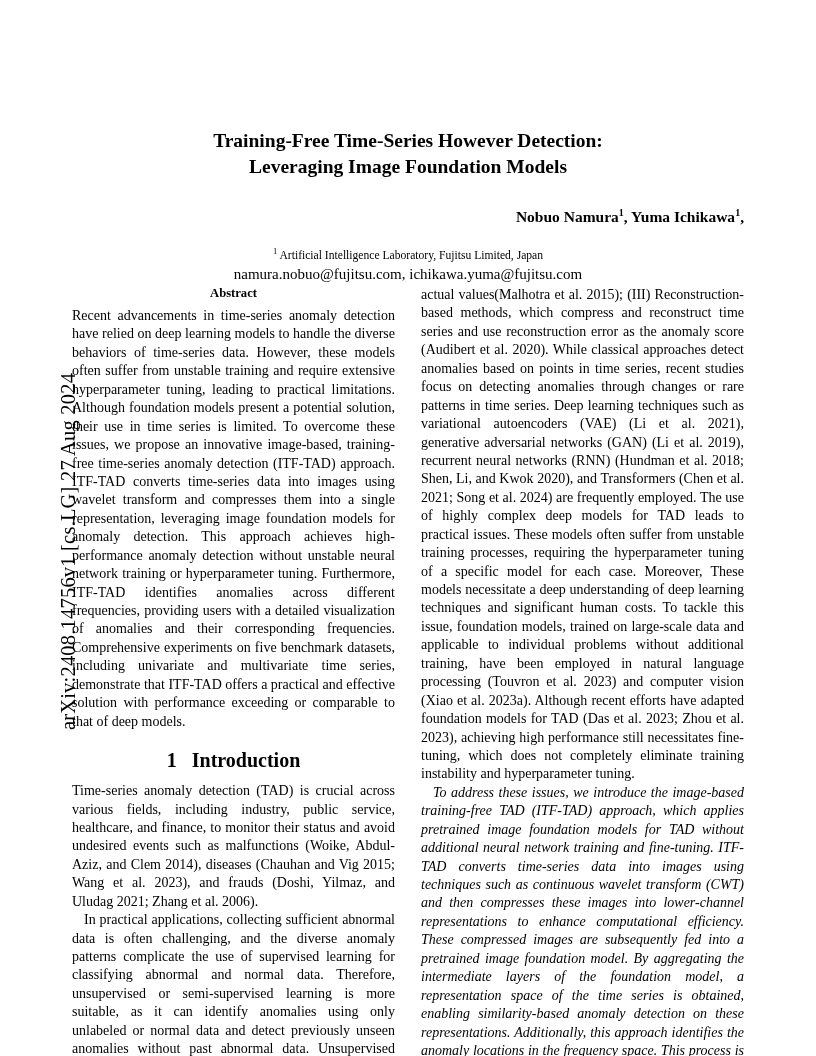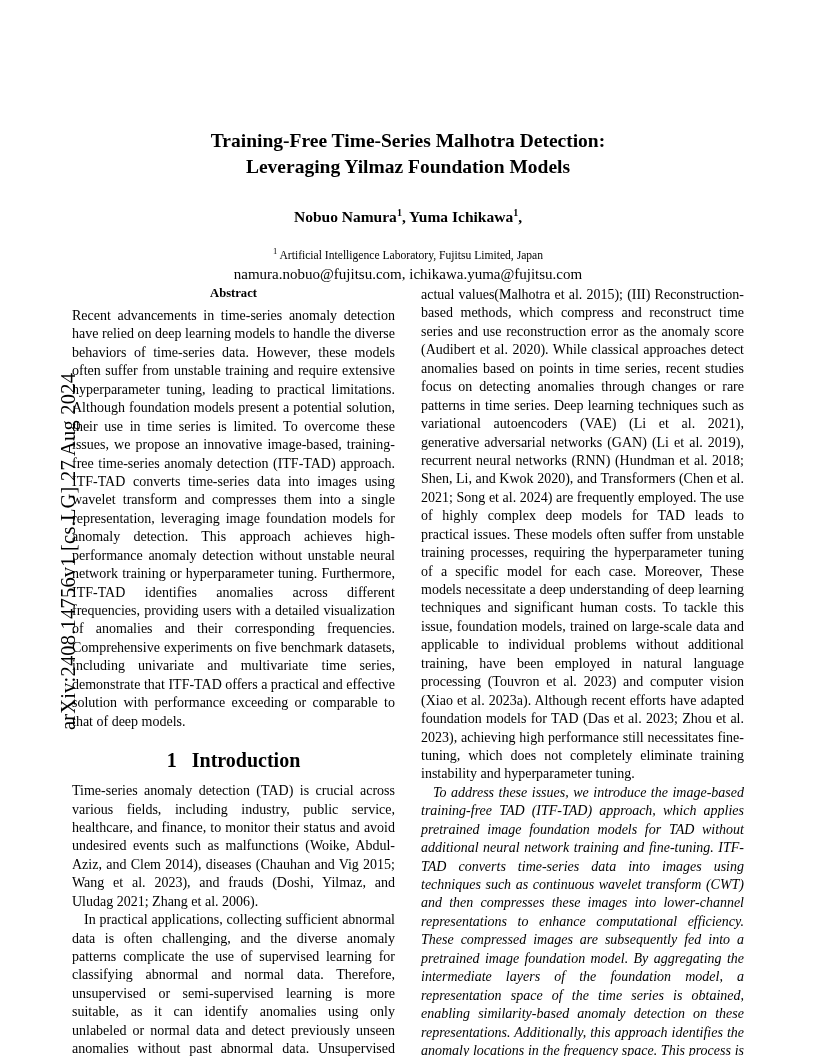--- a/index.html
+++ b/index.html
@@ -41,21 +41,21 @@
     width: 672px;
   }
   .title {
     text-align: center;
     font-size: 19.5px;
     font-weight: bold;
     line-height: 1.32;
     margin: 20px 0 0 0;
   }
   .authors {
-    text-align: center;
+    text-align: right;
     font-size: 15.5px;
     font-weight: bold;
     margin-top: 28px;
   }
   .authors sup {
     font-size: 10px;
     font-weight: bold;
     vertical-align: super;
   }
   .affil {
@@ -115,22 +115,22 @@
 </head>
 <body>
 
 <div class="page">
 
   <div class="arxiv-stamp">arXiv:2408.14756v1  [cs.LG]  27 Aug 2024</div>
 
   <div class="content">
 
     <div class="title">
-      <div>Training-Free Time-Series Malhotra Detection:</div>
-      <div>Leveraging Yilmaz Foundation Models</div>
+      <div>Training-Free Time-Series However Detection:</div>
+      <div>Leveraging Image Foundation Models</div>
     </div>
 
     <div class="authors">
       <span>Nobuo Namura</span><sup>1</sup><span>, </span><span>Yuma Ichikawa</span><sup>1</sup><span>,</span>
     </div>
 
     <div class="affil">
       <sup>1</sup>
       <span>Artificial Intelligence Laboratory, Fujitsu Limited, Japan</span>
     </div>

